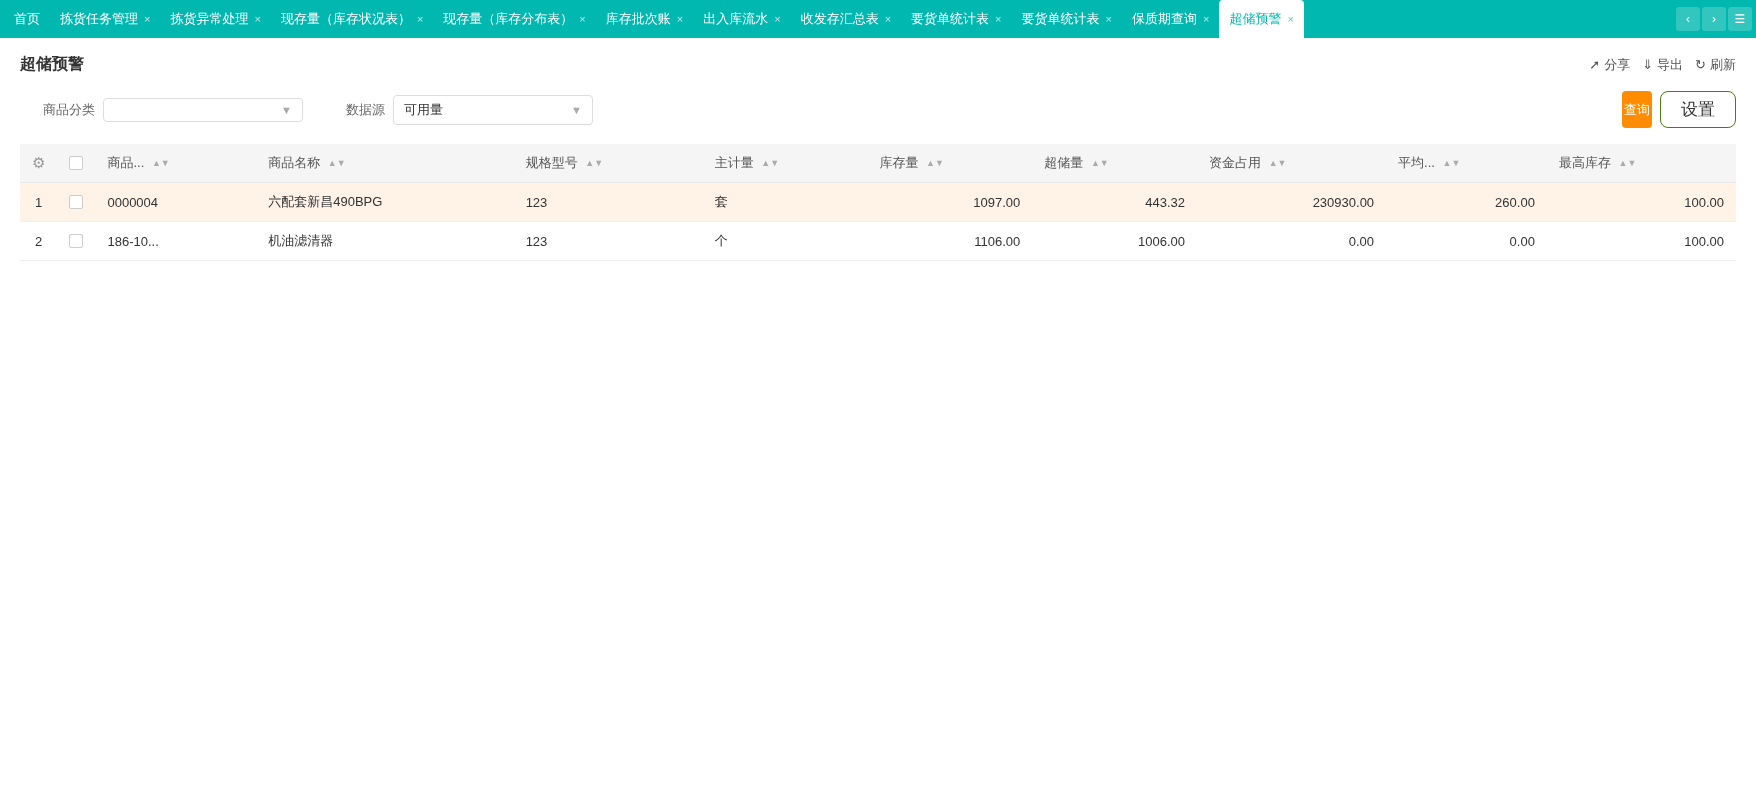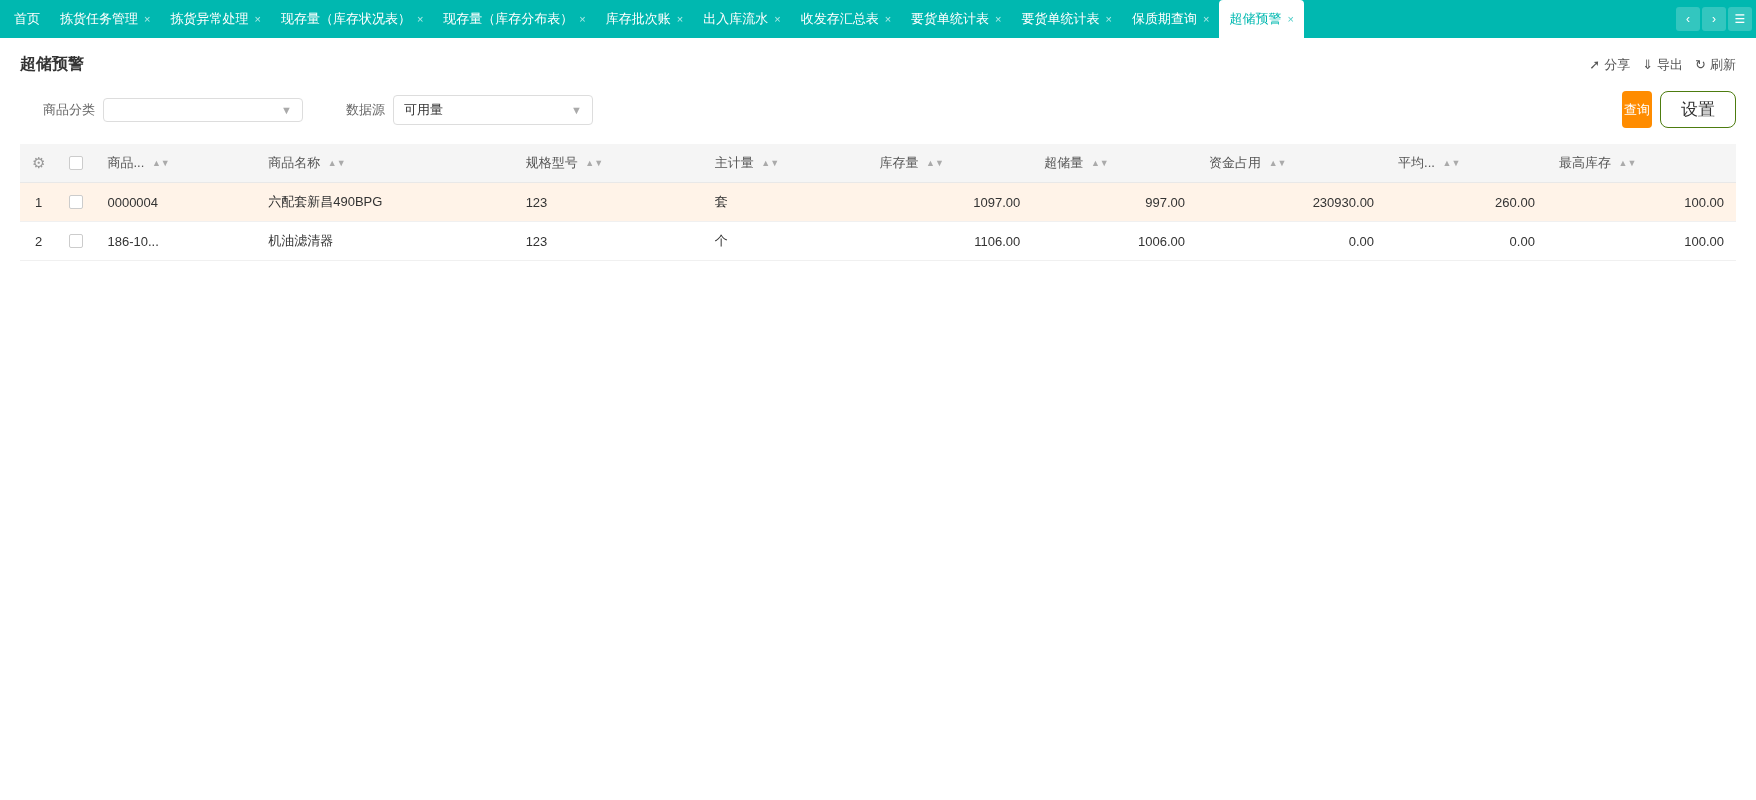--- a/index.html
+++ b/index.html
@@ -381,21 +381,21 @@
       <td class="td-center">
         <div class="cb-wrapper">
           <div class="cb"></div>
         </div>
       </td>
       <td>0000004</td>
       <td>六配套新昌490BPG</td>
       <td>123</td>
       <td>套</td>
       <td class="td-right">1097.00</td>
-      <td class="td-right">997.00</td>
+      <td class="td-right">443.32</td>
       <td class="td-right">230930.00</td>
       <td class="td-right">260.00</td>
       <td class="td-right">100.00</td>
     </tr>
         <tr>
       <td class="row-index td-center">2</td>
       <td class="td-center">
         <div class="cb-wrapper">
           <div class="cb"></div>
         </div>

